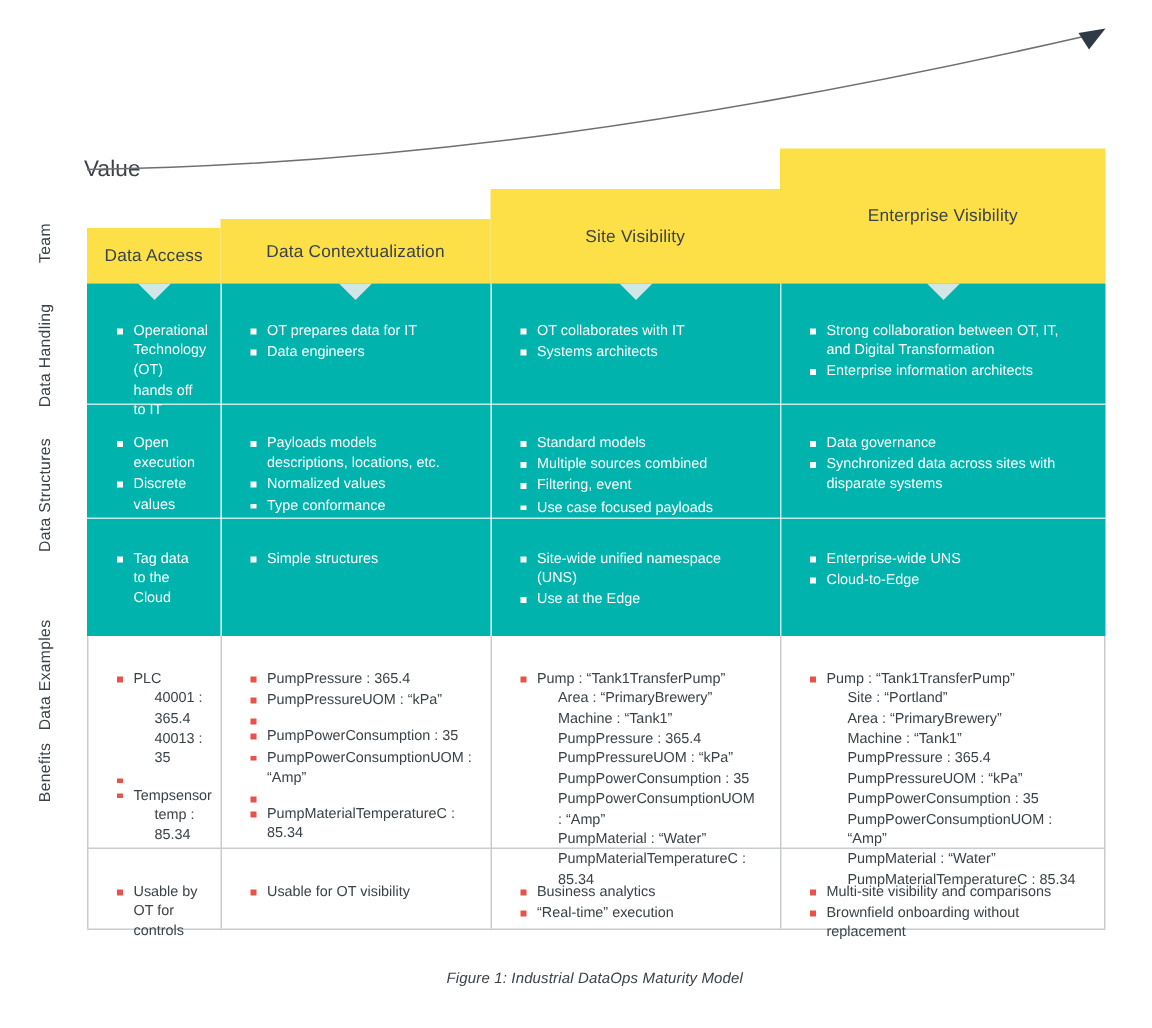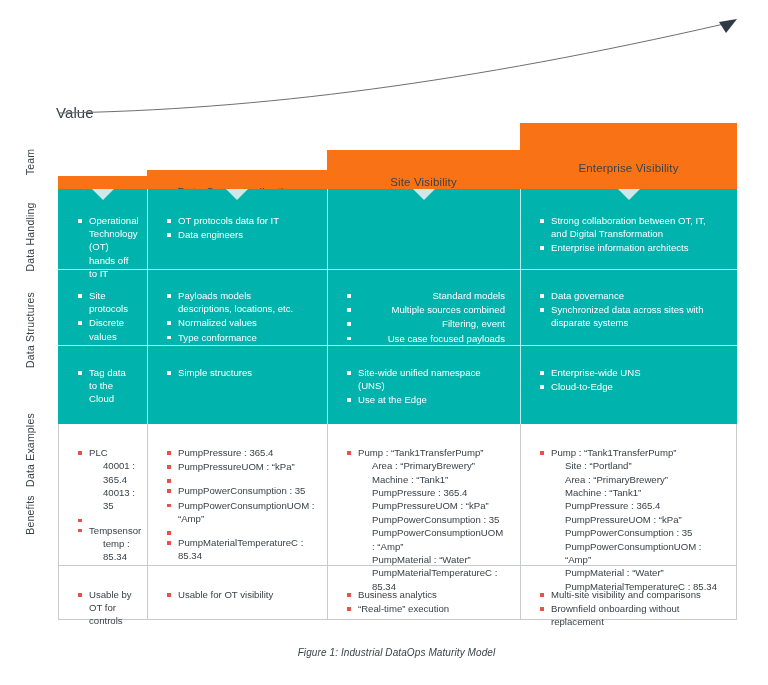--- a/index.html
+++ b/index.html
@@ -56,28 +56,27 @@
   }
 
   .col {
     position: absolute;
     top: 0;
     bottom: 0;
   }
   .col-head {
     position: absolute;
     left: 0; right: 0;
-    background: #f97316;
+    background: #fde047;
     display: flex;
     align-items: center;
     justify-content: center;
     font-size: 11.5px;
     color: #3a4248;
     letter-spacing: .15px;
-    margin-top: 24px;
   }
   .col-body-teal {
     position: absolute;
     left: 0; right: 0;
     background: #00b3ac;
   }
   .notch {
     position: absolute;
     left: 50%;
     transform: translateX(-50%);
@@ -233,45 +232,51 @@
   <div class="vline-grey" style="left:462px;top:336px;height:195px;"></div>
   <div class="vline-grey" style="left:678px;top:336px;height:195px;"></div>
 
   <div class="cell on-teal" style="left:10px;top:116px;width:78px;">
     <ul class="bullets">
       <li>Operational Technology (OT) hands off to IT</li>
     </ul>
   </div>
   <div class="cell on-teal" style="left:99px;top:116px;width:165px;">
     <ul class="bullets">
-      <li>OT protocols data for IT</li>
+      <li>OT prepares data for IT</li>
       <li>Data engineers</li>
+    </ul>
+  </div>
+  <div class="cell on-teal" style="left:279px;top:116px;width:178px;">
+    <ul class="bullets">
+      <li>OT collaborates with IT</li>
+      <li>Systems architects</li>
     </ul>
   </div>
   <div class="cell on-teal" style="left:472px;top:116px;width:200px;">
     <ul class="bullets">
       <li>Strong collaboration between OT, IT, and Digital Transformation</li>
       <li>Enterprise information architects</li>
     </ul>
   </div>
 
   <div class="cell on-teal" style="left:10px;top:191px;width:78px;">
     <ul class="bullets">
-      <li>Site protocols</li>
+      <li>Open execution</li>
       <li>Discrete values</li>
     </ul>
   </div>
   <div class="cell on-teal" style="left:99px;top:191px;width:160px;">
     <ul class="bullets">
       <li>Payloads models descriptions, locations, etc.</li>
       <li>Normalized values</li>
       <li>Type conformance</li>
     </ul>
   </div>
-  <div class="cell on-teal" style="left:279px;top:191px;width:178px;text-align:right;">
+  <div class="cell on-teal" style="left:279px;top:191px;width:178px;">
     <ul class="bullets">
       <li>Standard models</li>
       <li>Multiple sources combined</li>
       <li>Filtering, event</li>
       <li>Use case focused payloads</li>
     </ul>
   </div>
   <div class="cell on-teal" style="left:472px;top:191px;width:196px;">
     <ul class="bullets">
       <li>Data governance</li>

